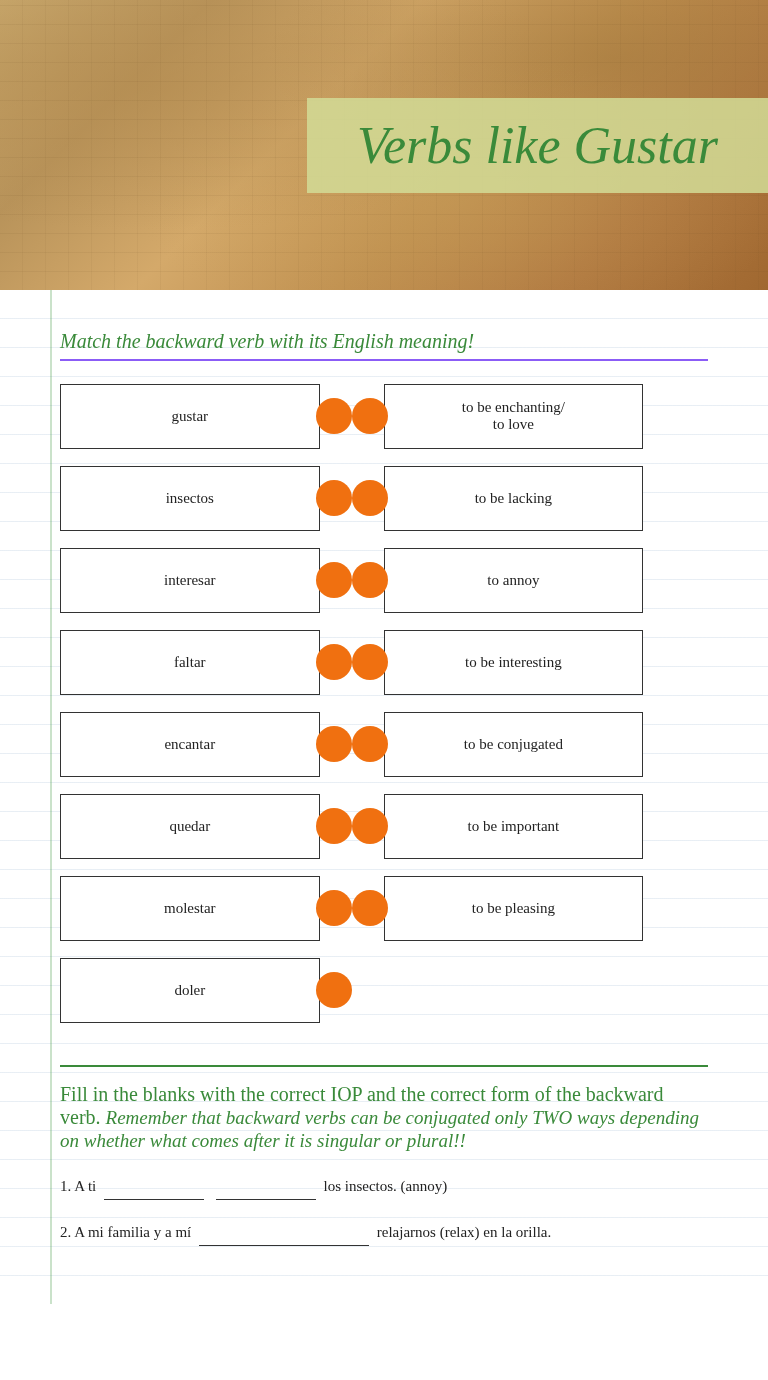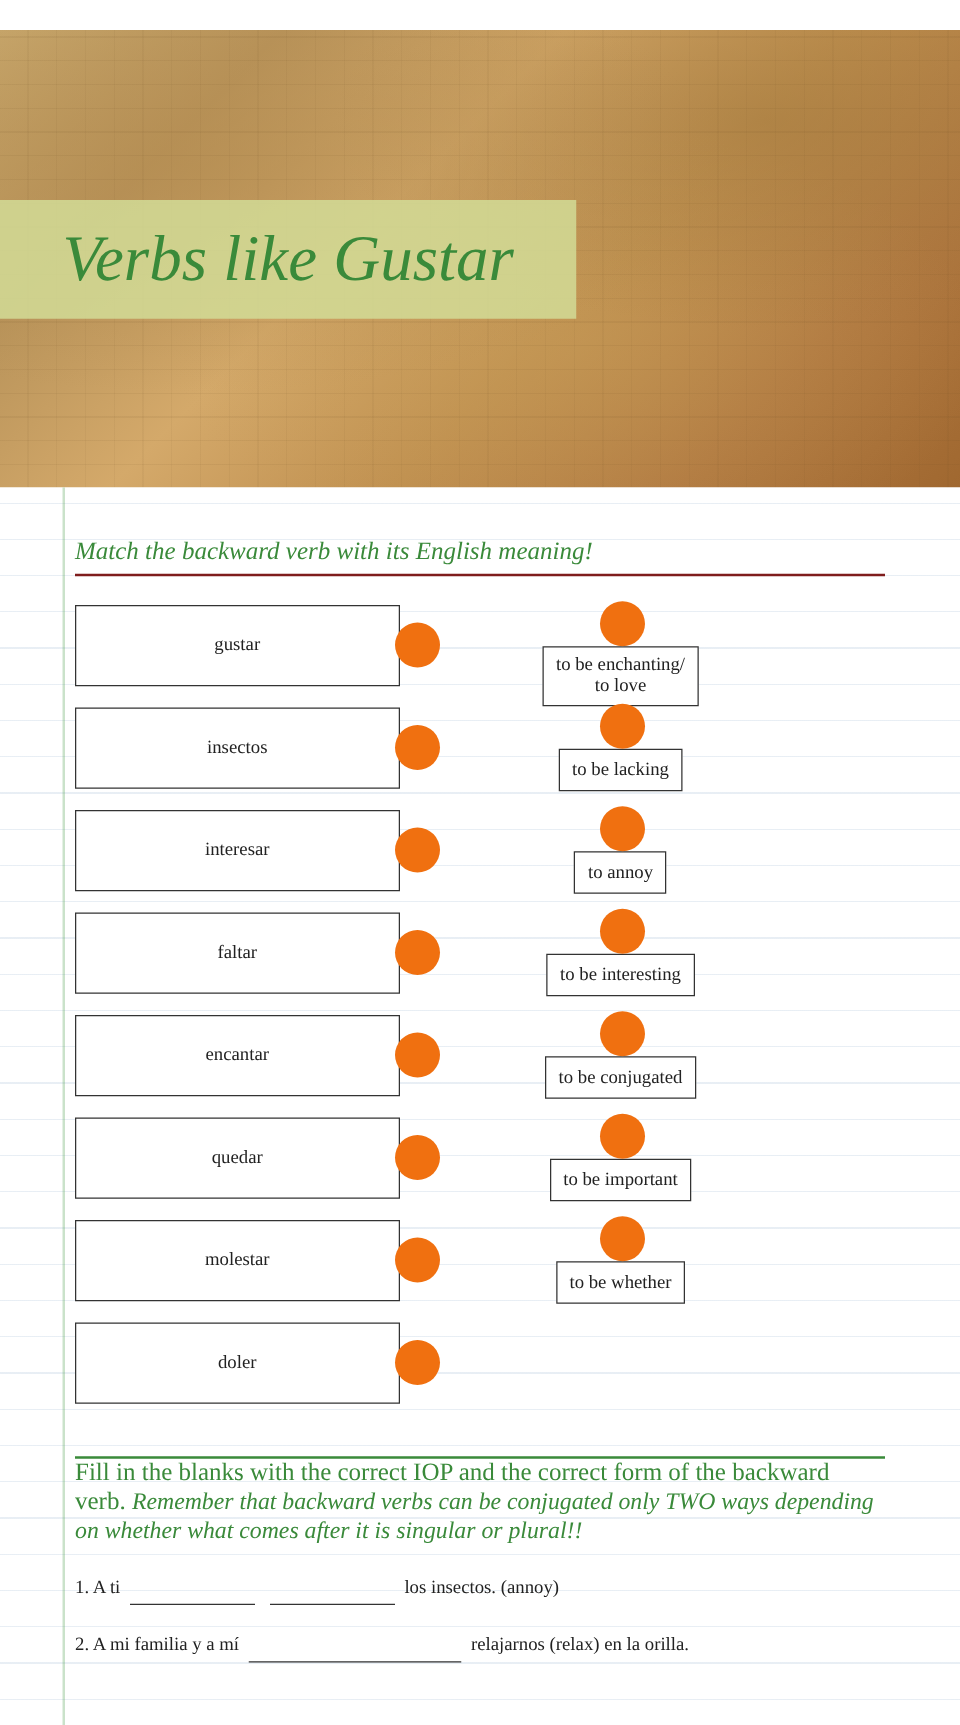--- a/index.html
+++ b/index.html
@@ -7,28 +7,27 @@
     body {
       font-family: 'Georgia', serif;
       width: 768px;
       background: #fff;
       overflow-x: hidden;
     }
 
     
     .header-image {
       width: 768px;
-      height: 366px;
+      height: 290px;
       background: linear-gradient(135deg, #c9a96e 0%, #b8935a 20%, #d4a96a 40%, #c09050 60%, #b07840 80%, #a06830 100%);
       position: relative;
       overflow: hidden;
       display: flex;
       align-items: center;
-      justify-content: flex-start;
-      margin-top: 24px;
+      justify-content: flex-end;
     }
 
     .header-image::before {
       content: '';
       position: absolute;
       inset: 0;
       background:
         radial-gradient(ellipse at 20% 30%, rgba(180,140,80,0.6) 0%, transparent 50%),
         radial-gradient(ellipse at 80% 20%, rgba(160,120,60,0.5) 0%, transparent 40%),
         radial-gradient(ellipse at 60% 70%, rgba(200,160,90,0.4) 0%, transparent 50%);
@@ -93,21 +92,21 @@
       width: 2px;
       background: rgba(80, 160, 80, 0.3);
       pointer-events: none;
     }
 
     .section-title {
       color: #3a8a3a;
       font-size: 20px;
       font-style: italic;
       margin-bottom: 6px;
-      border-bottom: 2px solid #7f1d1d;
+      border-bottom: 2px solid #8b5cf6;
       padding-bottom: 6px;
       position: relative;
       z-index: 1;
     }
 
     .matching-area {
       display: flex;
       margin-top: 20px;
       position: relative;
       z-index: 1;
@@ -140,21 +139,21 @@
       padding: 6px 10px;
       flex: 1;
       height: 65px;
     }
 
     .left-column .match-item {
       flex-direction: row;
     }
 
     .right-column .match-item {
-      flex-direction: column;
+      flex-direction: row;
     }
 
     .dot {
       width: 36px;
       height: 36px;
       border-radius: 50%;
       background: #f07010;
       flex-shrink: 0;
       position: relative;
       z-index: 2;
@@ -175,20 +174,21 @@
     .right-column .match-item .match-box {
       margin-left: -2px;
     }
 
     
     .section2 {
       margin-top: 40px;
       position: relative;
       z-index: 1;
       border-top: 2px solid #3a8a3a;
+      padding-top: 16px;
     }
 
     .fill-instructions {
       color: #3a8a3a;
       font-size: 20px;
     }
 
     .fill-instructions em {
       font-style: italic;
       font-size: 19px;
@@ -309,21 +309,21 @@
       </div>
 
       <div class="match-item">
         <div class="dot"></div>
         <div class="match-box">to be important</div>
       </div>
 
 
       <div class="match-item">
         <div class="dot"></div>
-        <div class="match-box">to be whether</div>
+        <div class="match-box">to be pleasing</div>
       </div>
 
     </div>
   </div>
 
   <div class="section2">
     <div class="fill-instructions">
       <span>Fill in the blanks with the correct IOP and the correct form of the backward verb. </span><em>Remember that backward verbs can be conjugated only TWO ways depending on whether what comes after it is singular or plural!!</em>
     </div>
 

